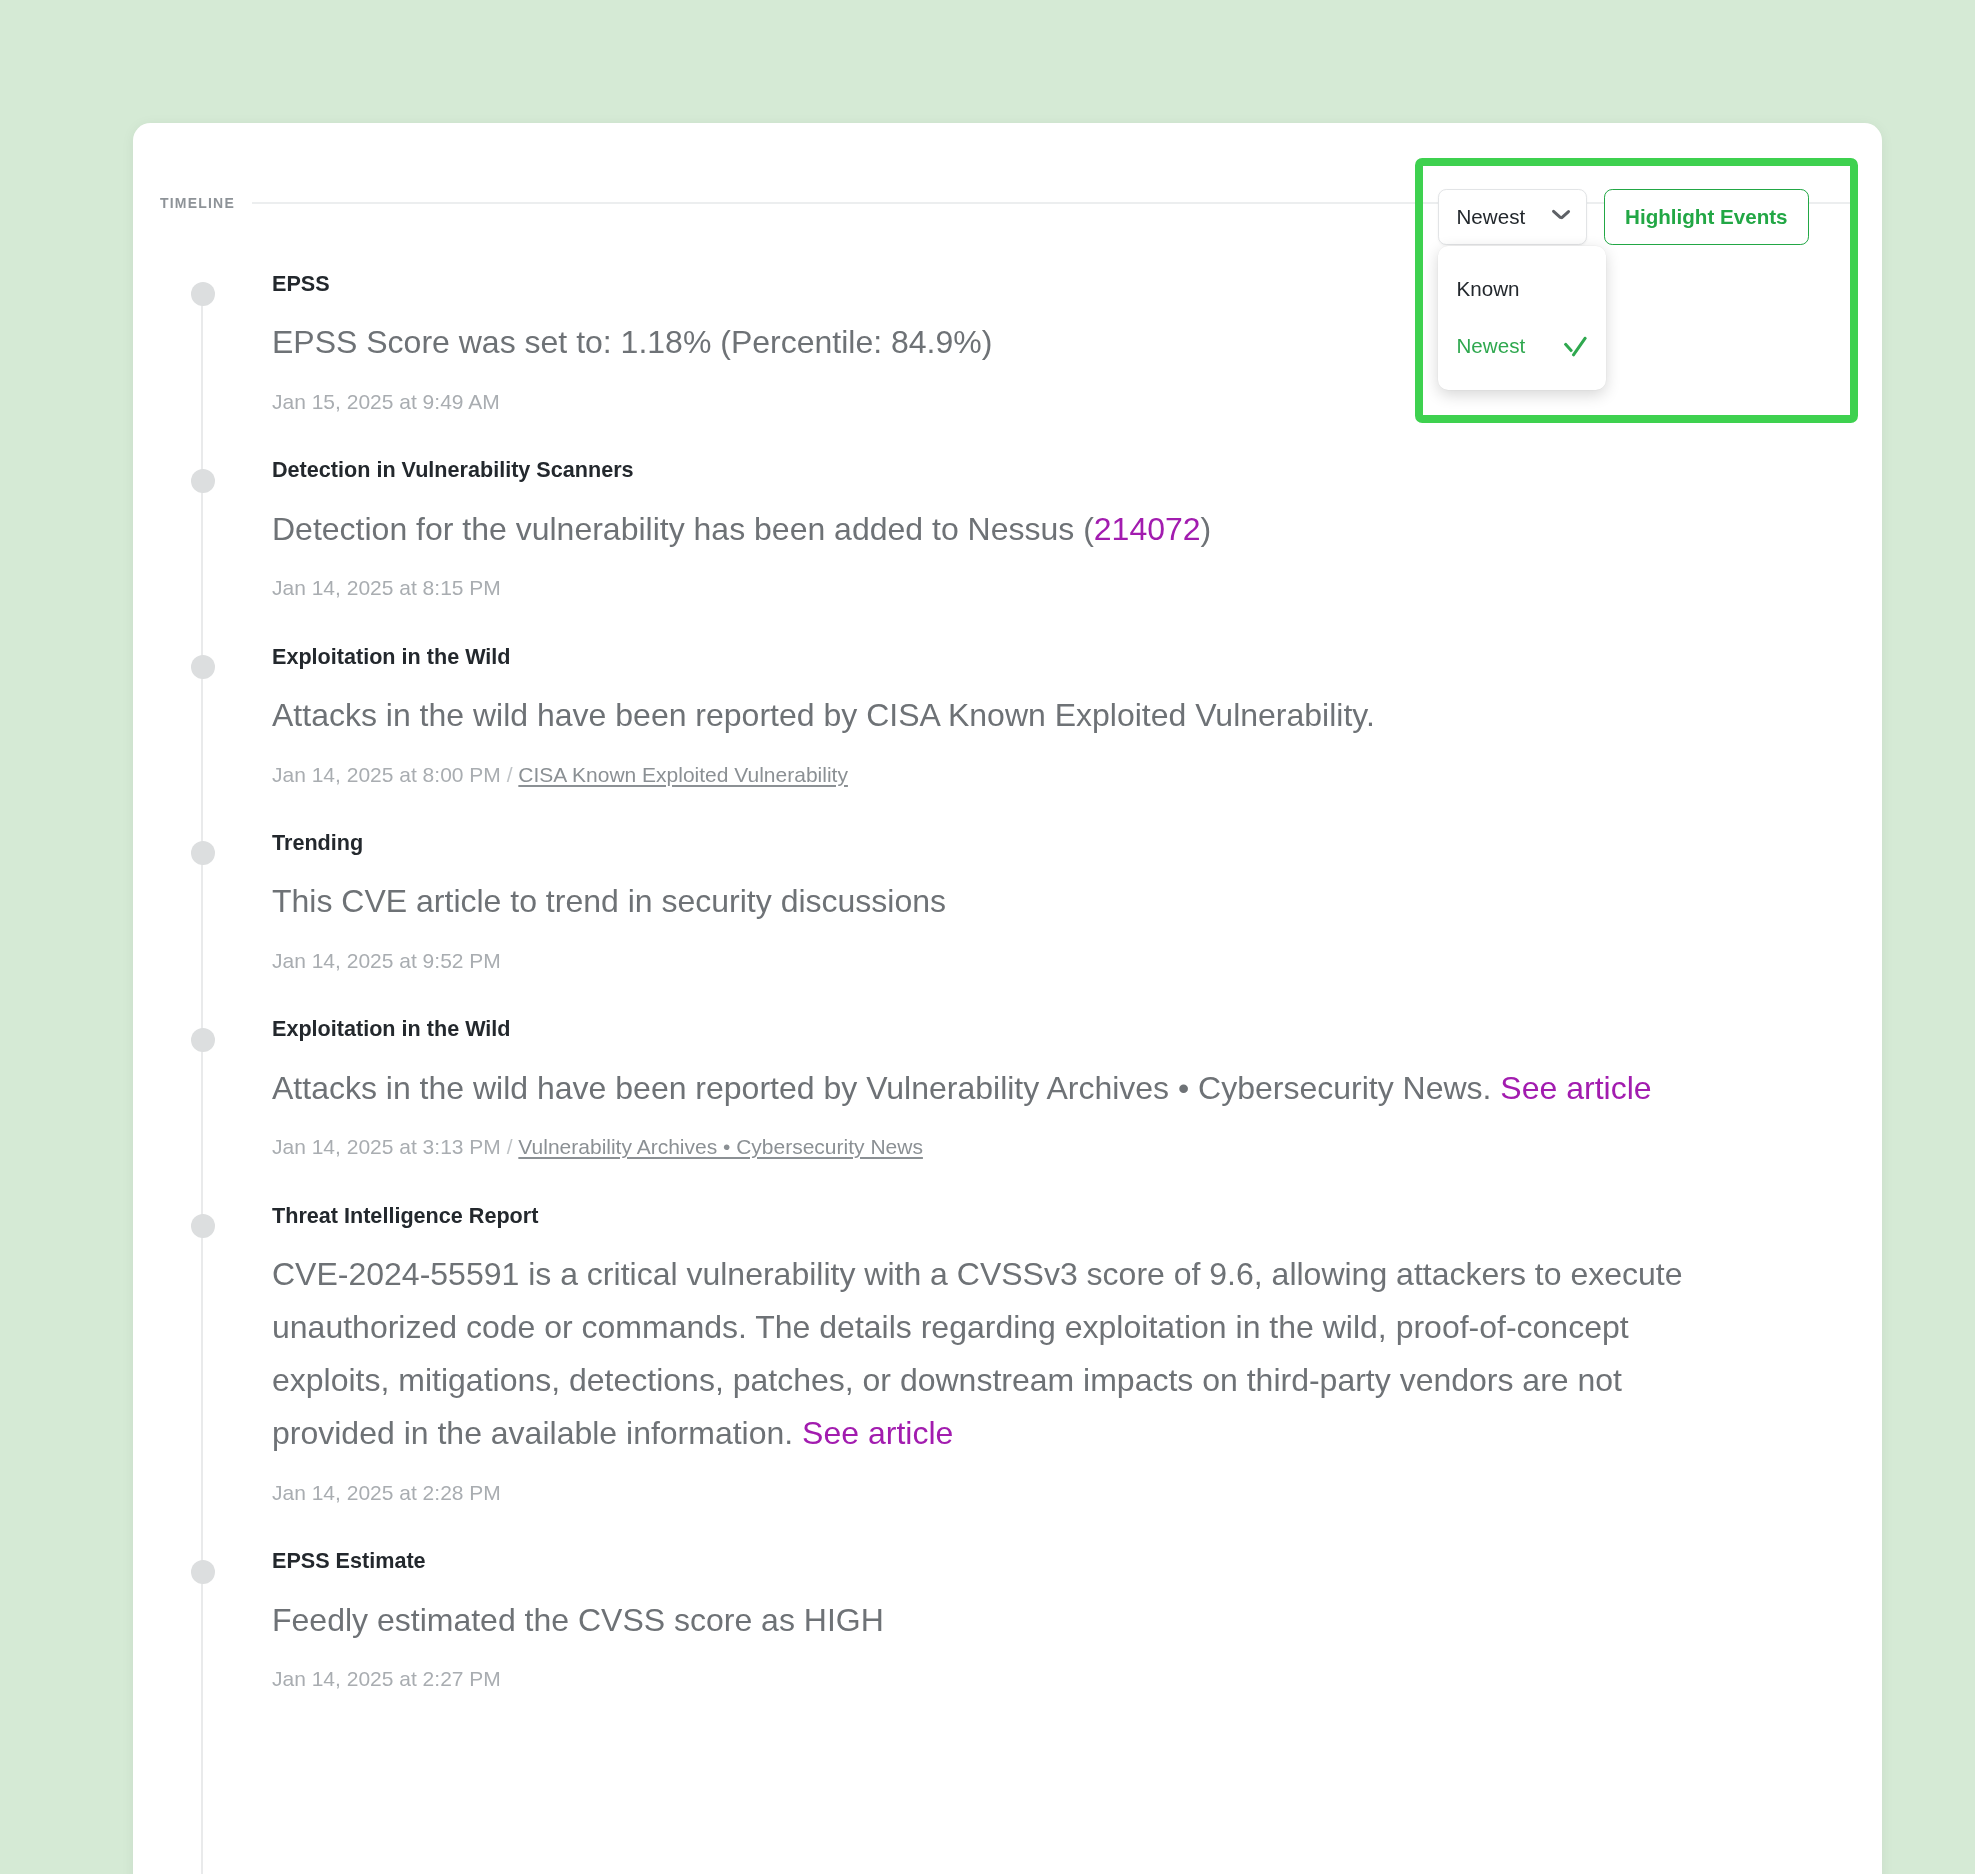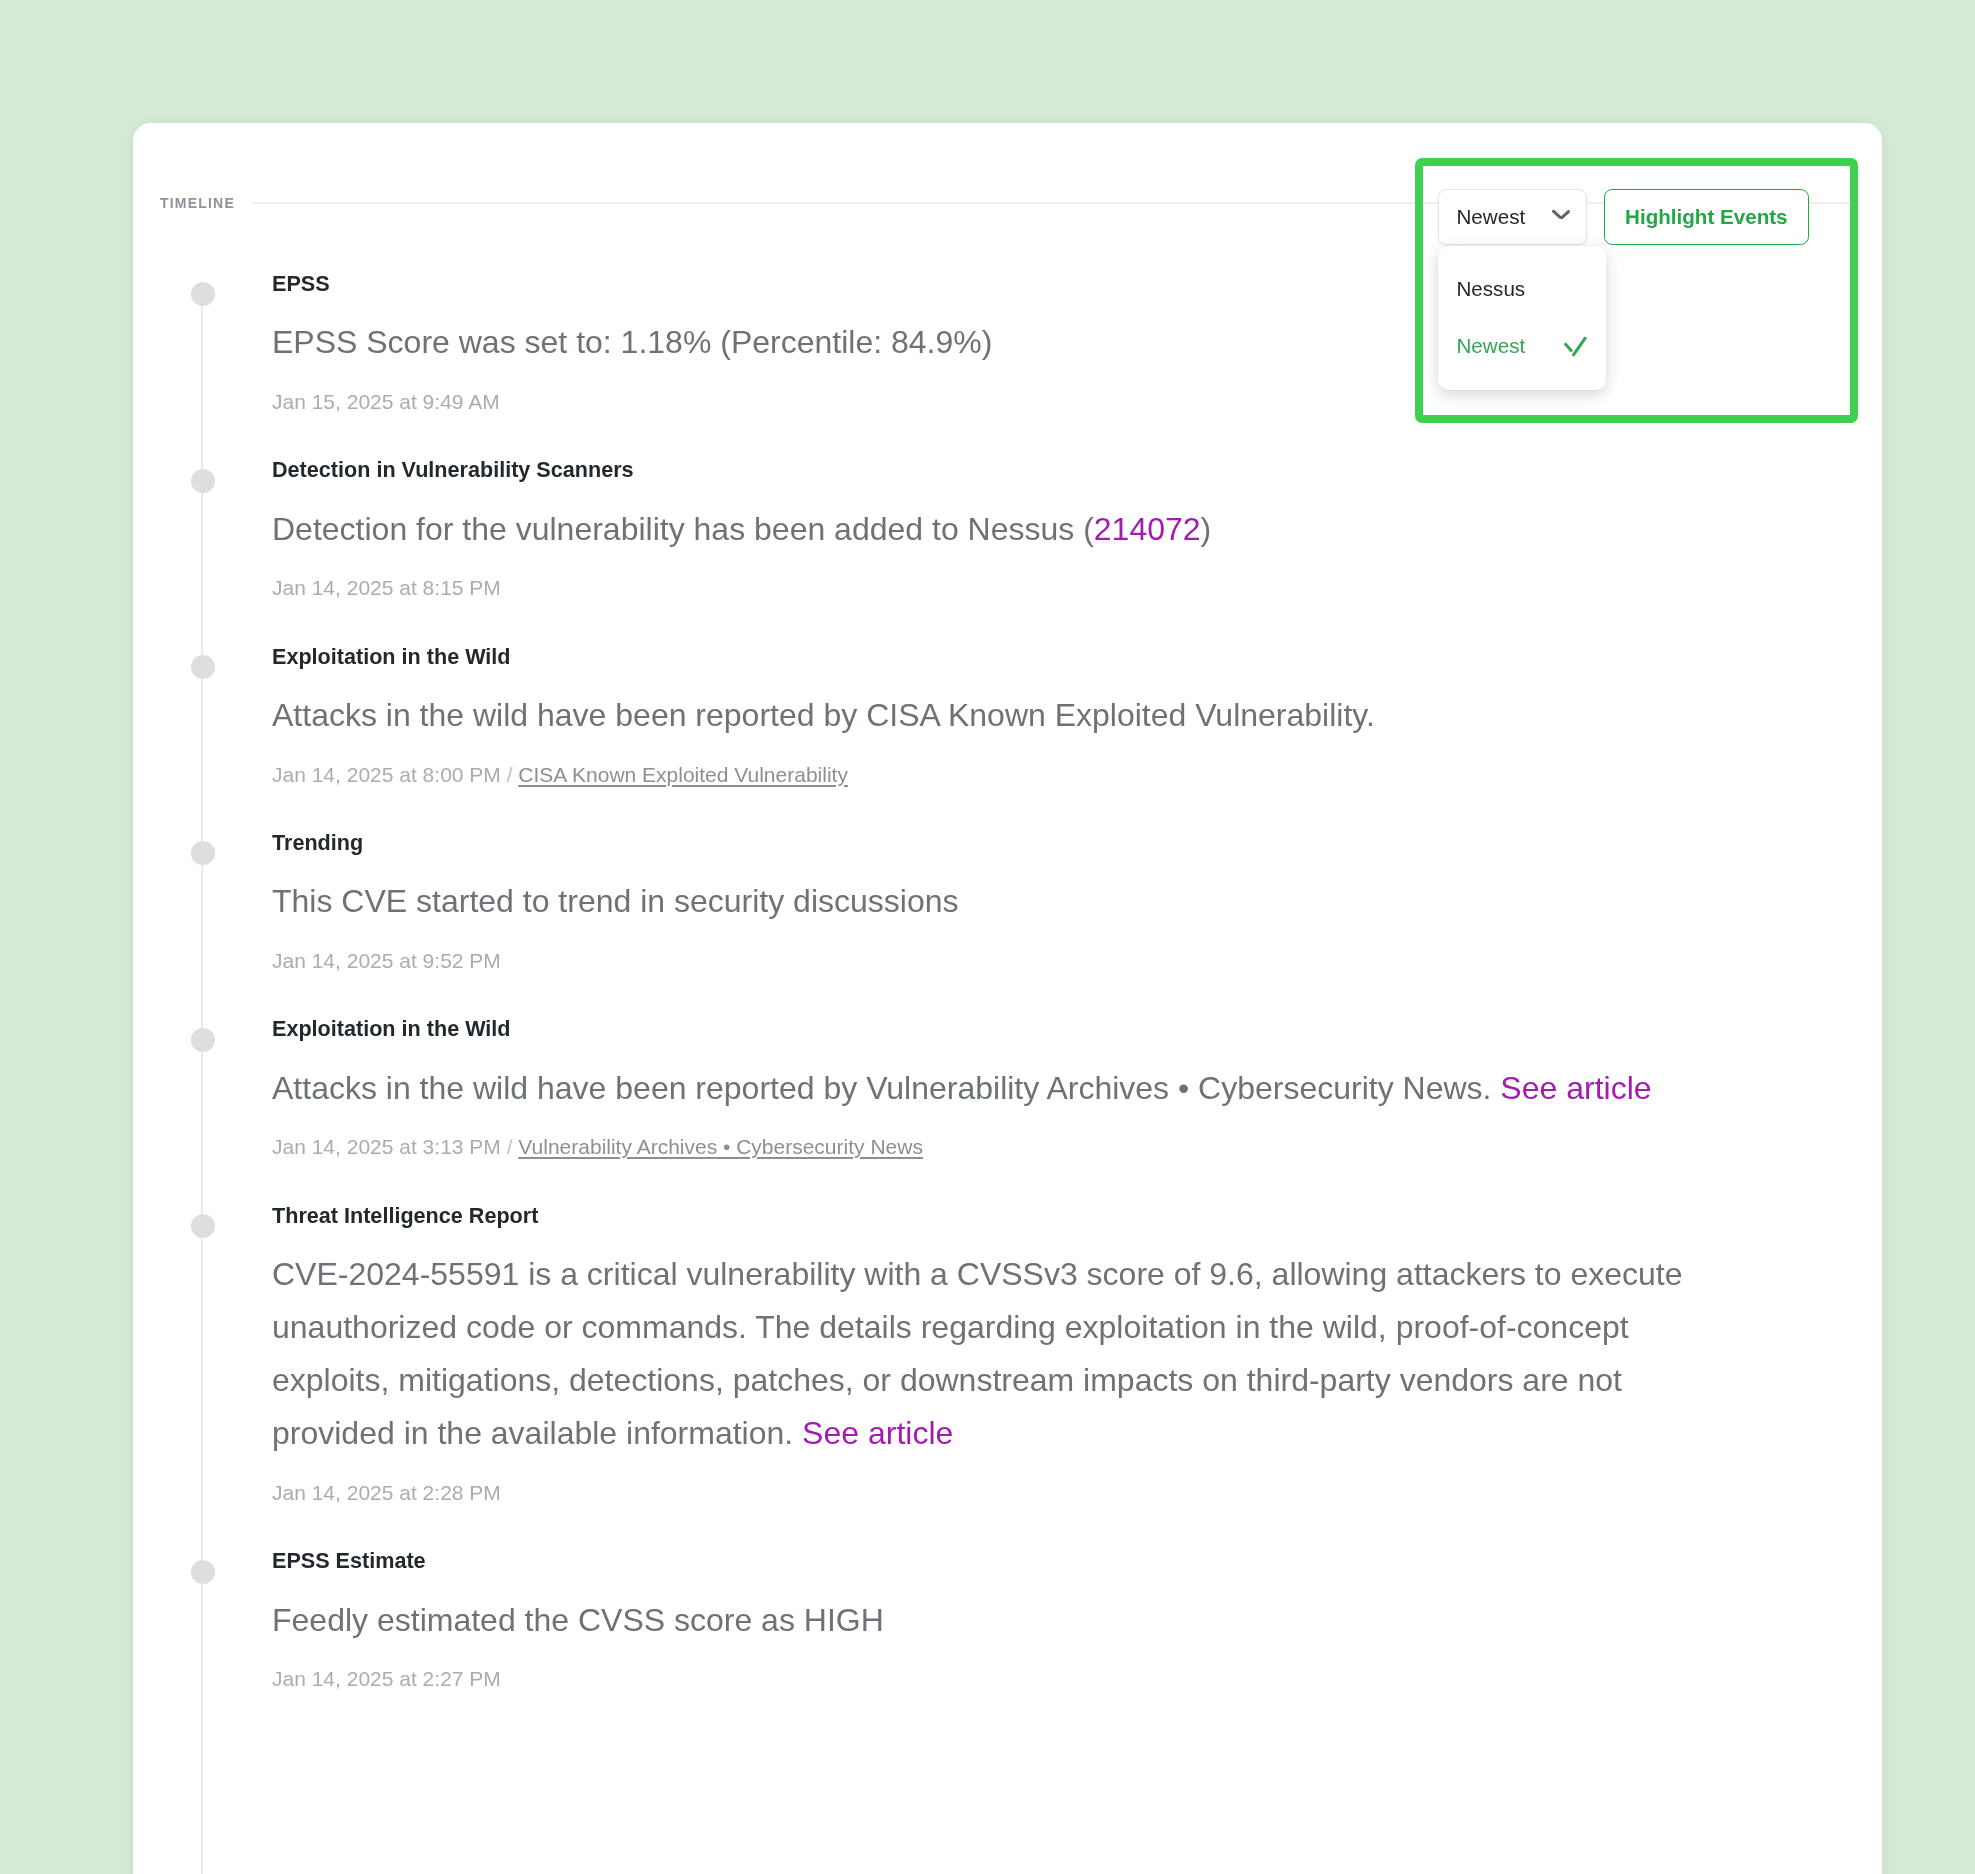--- a/index.html
+++ b/index.html
@@ -260,21 +260,21 @@
         <div class="tl-line"></div>
         <div class="tl-dot"></div>
         <div class="tl-title">Exploitation in the Wild</div>
         <div class="tl-body"><span>Attacks in the wild have been reported by CISA Known Exploited Vulnerability.</span></div>
         <div class="tl-meta"><span>Jan 14, 2025 at 8:00 PM</span><span class="sep"> / </span><span class="src">CISA Known Exploited Vulnerability</span></div>
       </div>
       <div class="tl-item">
         <div class="tl-line"></div>
         <div class="tl-dot"></div>
         <div class="tl-title">Trending</div>
-        <div class="tl-body"><span>This CVE started to trend in security discussions</span></div>
+        <div class="tl-body"><span>This CVE article to trend in security discussions</span></div>
         <div class="tl-meta"><span>Jan 14, 2025 at 9:52 PM</span></div>
       </div>
       <div class="tl-item">
         <div class="tl-line"></div>
         <div class="tl-dot"></div>
         <div class="tl-title">Exploitation in the Wild</div>
         <div class="tl-body"><span>Attacks in the wild have been reported by Vulnerability Archives • Cybersecurity News. </span><span class="lnk">See article</span></div>
         <div class="tl-meta"><span>Jan 14, 2025 at 3:13 PM</span><span class="sep"> / </span><span class="src">Vulnerability Archives • Cybersecurity News</span></div>
       </div>
       <div class="tl-item">
@@ -301,21 +301,21 @@
     <span id="sort-select-value">Newest</span>
     <span class="chev"></span>
   </div>
   <div id="highlight-events-btn">
     <span id="highlight-events-label">Highlight Events</span>
   </div>
 </div>
 
 <div id="sort-menu">
     <div class="menu-item">
-      <span>Nessus</span>
+      <span>Known</span>
       <span class="check hidden"></span>
     </div>
     <div class="menu-item selected">
       <span>Newest</span>
       <span class="check"></span>
     </div>
   </div>
 
 
 </body></html>

